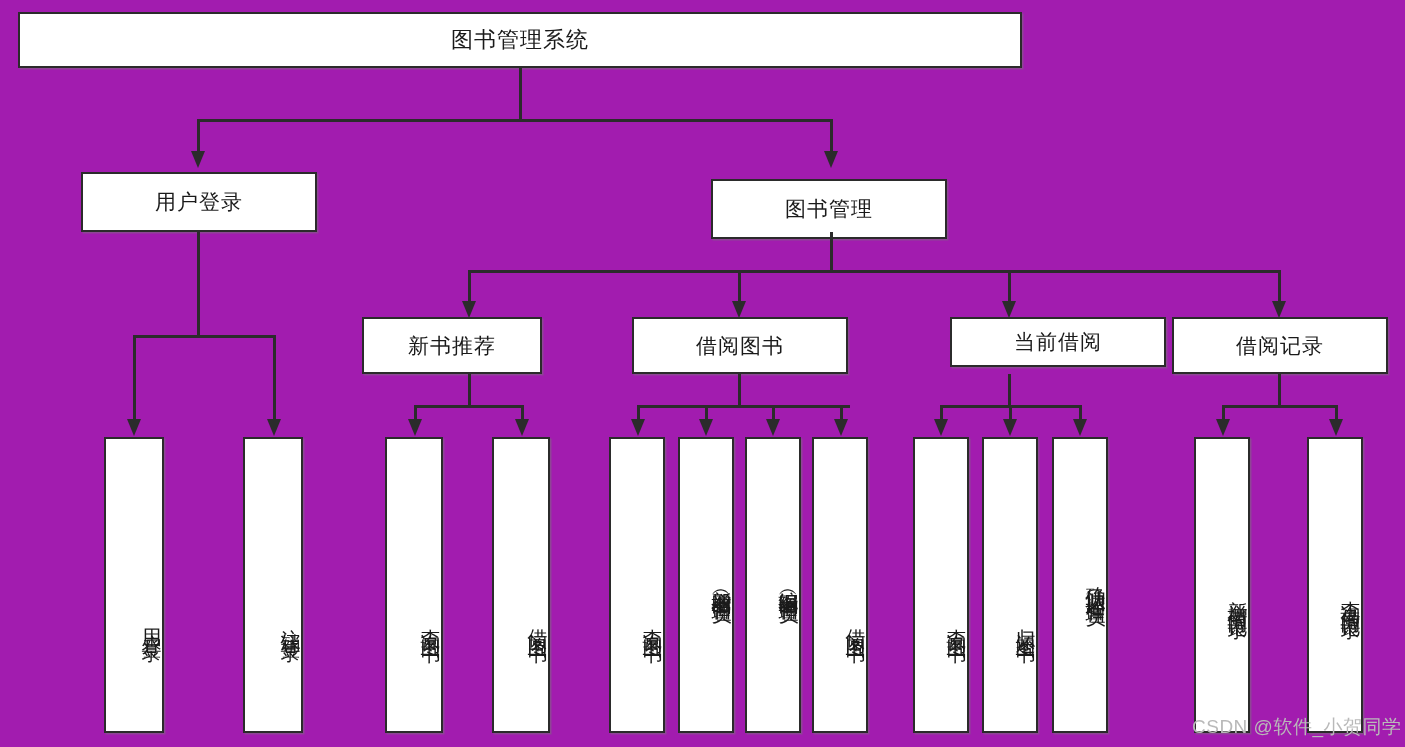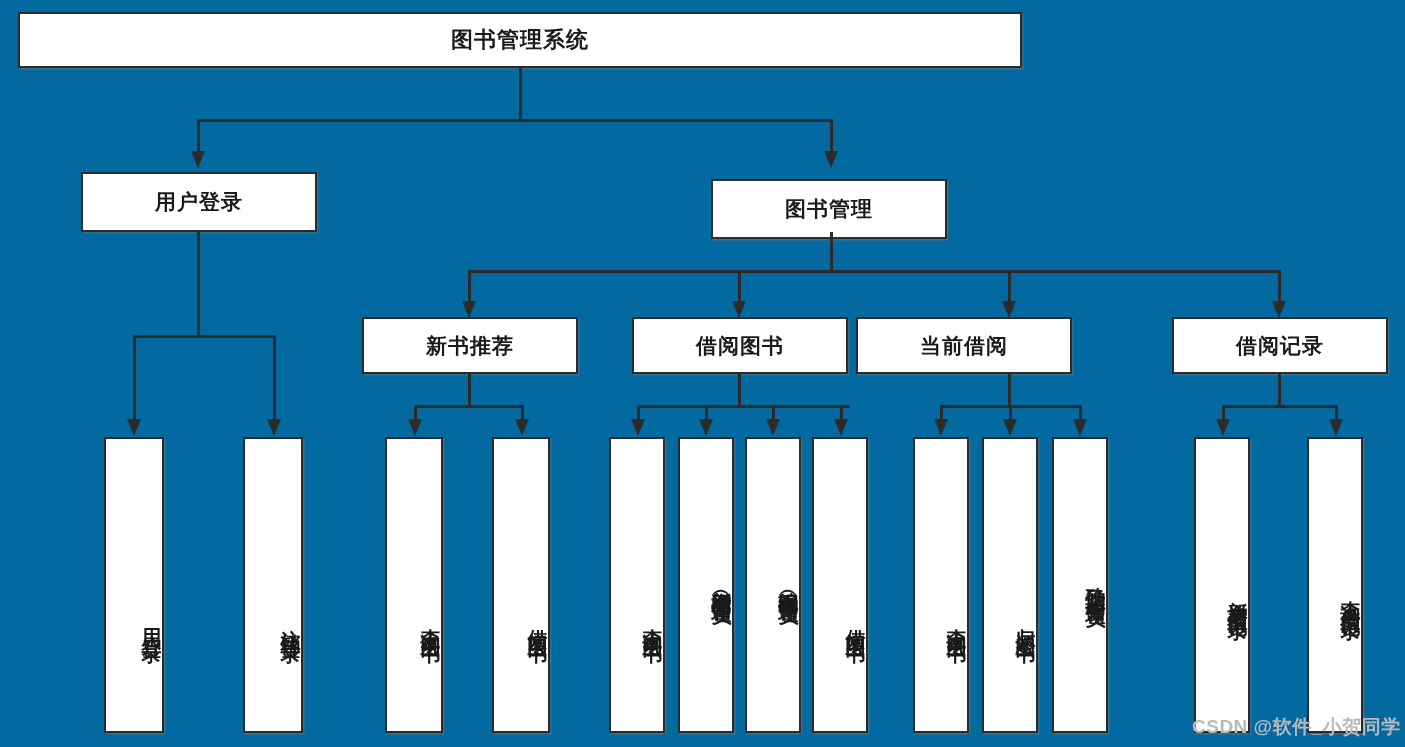--- a/index.html
+++ b/index.html
@@ -8,23 +8,22 @@
     padding: 0;
     background: #ffffff;
   }
   body {
     font-family: "Liberation Sans", "DejaVu Sans", sans-serif;
   }
   #canvas {
     position: relative;
     width: 1405px;
     height: 747px;
-    background: #0369a1;
+    background: #a21caf;
     overflow: hidden;
-    font-weight: bold;
   }
   
   .box {
     position: absolute;
     box-sizing: border-box;
     border: 2px solid #2b2b2b;
     background: #ffffff;
     display: flex;
     align-items: center;
     justify-content: center;
@@ -105,23 +104,23 @@
 
   <div class="vline" style="left:468px; top:270px; height:32px;"></div>
   <div class="arrow" style="left:462px; top:301px;"></div>
   <div class="vline" style="left:738px; top:270px; height:32px;"></div>
   <div class="arrow" style="left:732px; top:301px;"></div>
   <div class="vline" style="left:1008px; top:270px; height:32px;"></div>
   <div class="arrow" style="left:1002px; top:301px;"></div>
   <div class="vline" style="left:1278px; top:270px; height:32px;"></div>
   <div class="arrow" style="left:1272px; top:301px;"></div>
 
-  <div class="box h" style="left:362px; top:317px; width:216px; height:57px;">新书推荐</div>
+  <div class="box h" style="left:362px; top:317px; width:180px; height:57px;">新书推荐</div>
   <div class="box h" style="left:632px; top:317px; width:216px; height:57px;">借阅图书</div>
-  <div class="box h" style="left:856px; top:317px; width:216px; height:57px;text-align:right;">当前借阅</div>
+  <div class="box h" style="left:950px; top:317px; width:216px; height:50px;text-align:right;">当前借阅</div>
   <div class="box h" style="left:1172px; top:317px; width:216px; height:57px;text-align:right;">借阅记录</div>
 
   <div class="vline" style="left:468px; top:374px; height:32px;"></div>
   <div class="hline" style="left:414px; top:405px; width:110px;"></div>
   <div class="vline" style="left:414px; top:405px; height:15px;"></div>
   <div class="arrow" style="left:408px; top:419px;"></div>
   <div class="vline" style="left:521px; top:405px; height:15px;"></div>
   <div class="arrow" style="left:515px; top:419px;"></div>
 
   <div class="vline" style="left:738px; top:374px; height:32px;"></div>

